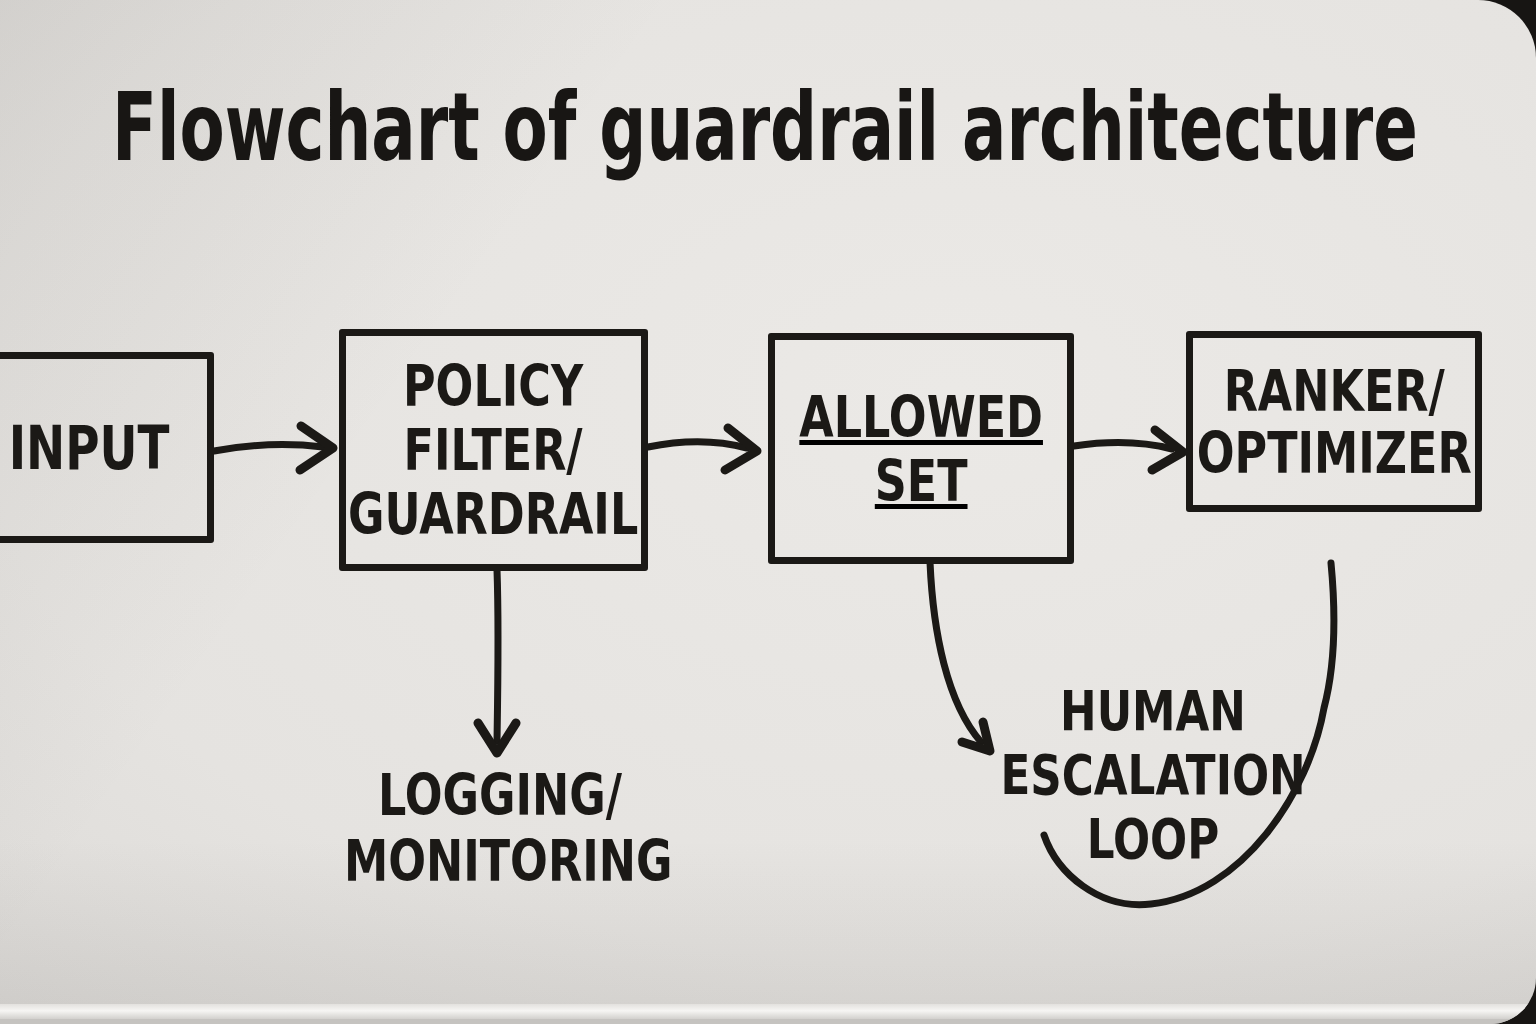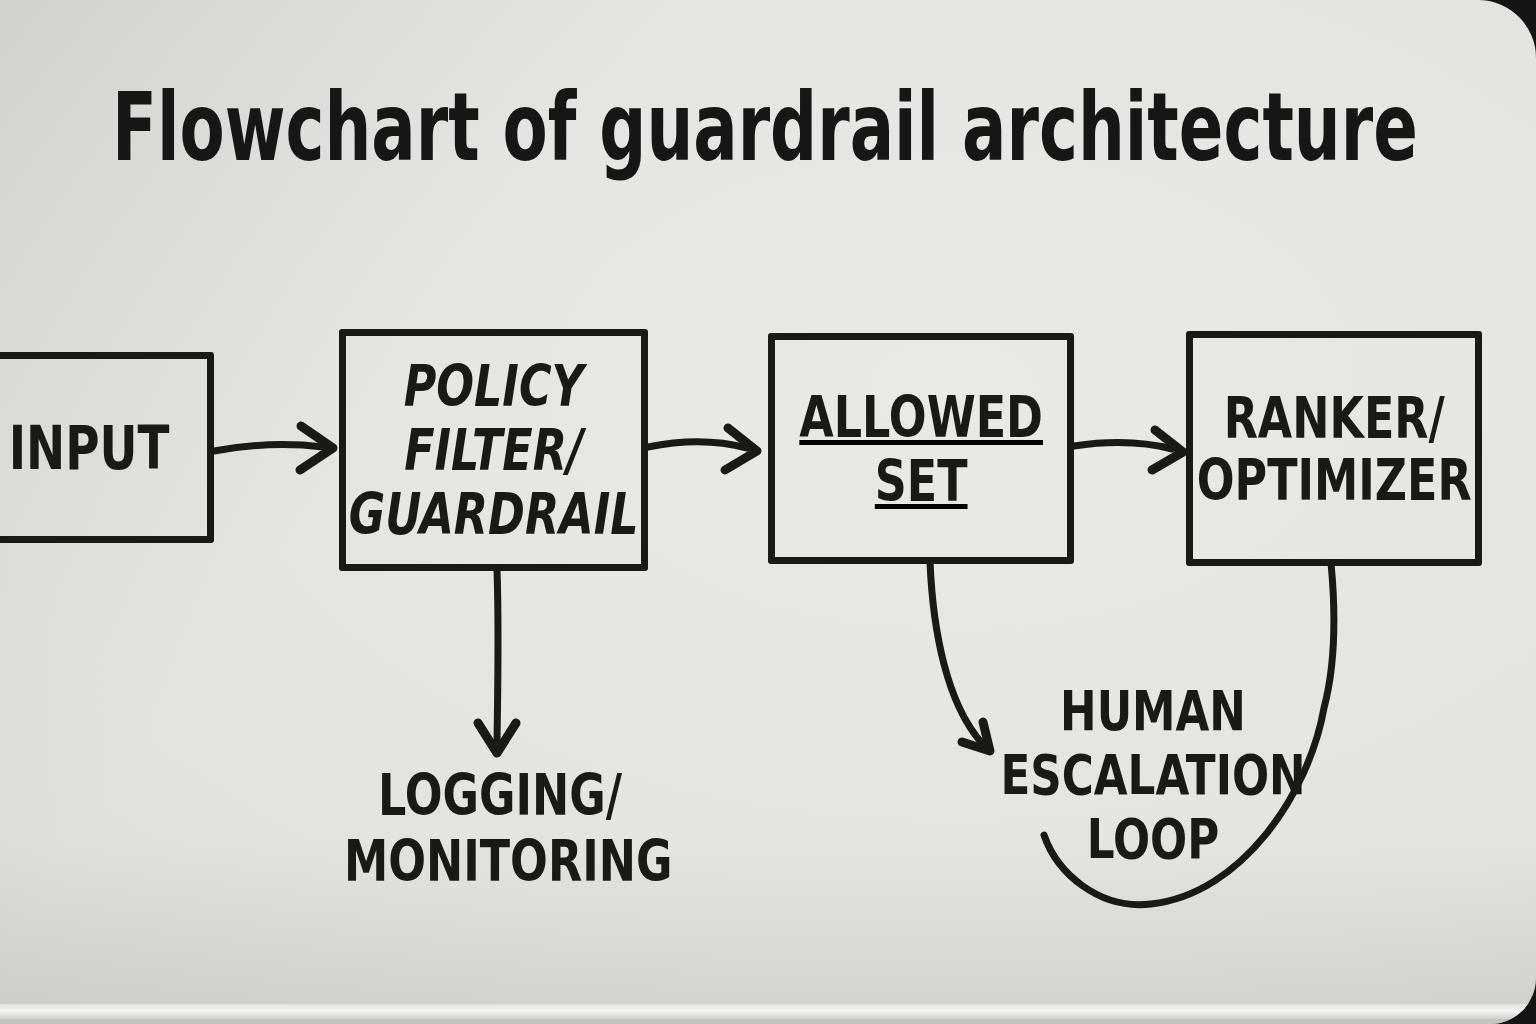--- a/index.html
+++ b/index.html
@@ -67,23 +67,23 @@
     color: #1b1916;
     font-size: 57px;
     line-height: 64px;
     text-align: center;
     white-space: pre-line;
     transform: scaleX(0.78);
     transform-origin: center;
   }
   .node-input   { left: -36px; top: 352px; width: 250px; height: 191px; }
   .node-input .node-label { font-size: 60px; line-height: 60px; }
-  .node-policy  { left: 339px; top: 329px; width: 309px; height: 242px; font-style: italic; }
+  .node-policy  { left: 339px; top: 329px; width: 309px; height: 242px; }
   .node-allowed { left: 768px; top: 333px; width: 306px; height: 231px; text-decoration: underline; }
-  .node-ranker  { left: 1186px; top: 331px; width: 296px; height: 235px; }
+  .node-ranker  { left: 1186px; top: 331px; width: 296px; height: 181px; }
   .node-ranker .node-label { line-height: 62px; }
   .float-label {
     position: absolute;
     font-weight: bold;
     color: #1b1916;
     font-size: 57px;
     text-align: center;
     white-space: pre-line;
     transform: scaleX(0.78);
     transform-origin: center;

